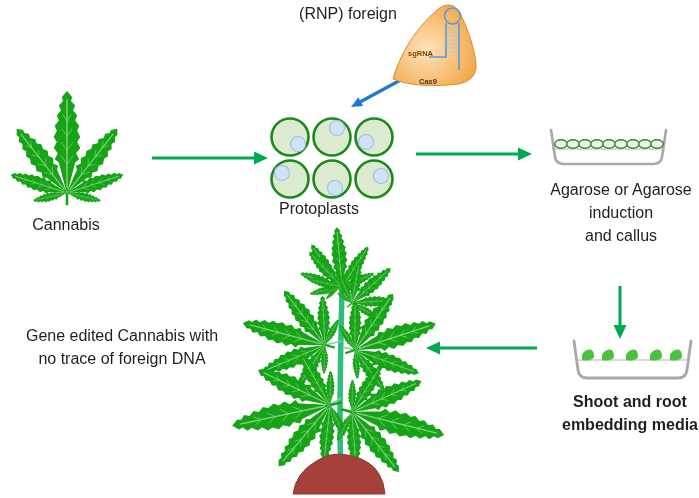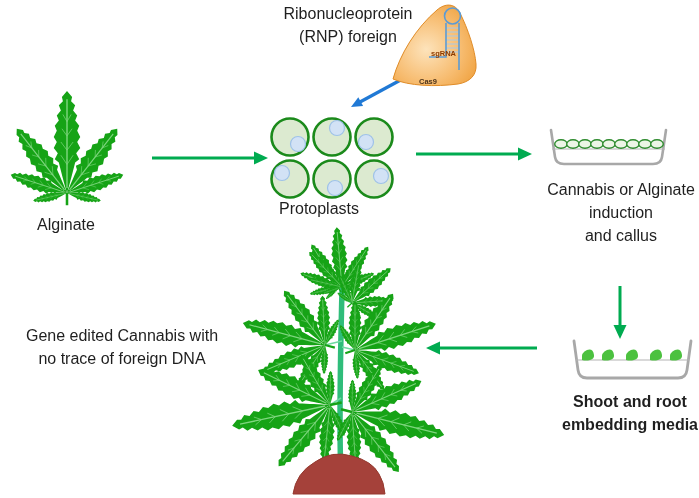--- a/index.html
+++ b/index.html
@@ -144,33 +144,32 @@
       <use href="#cannaleaf" transform="translate(352,303) rotate(48) scale(0.52)"></use>
       <use href="#cannaleaf" transform="translate(325,345) rotate(-75) scale(0.85)"></use>
       <use href="#cannaleaf" transform="translate(355,350) rotate(72) scale(0.85)"></use>
       <use href="#cannaleaf" transform="translate(330,405) rotate(-102) scale(1)"></use>
       <use href="#cannaleaf" transform="translate(352,412) rotate(104) scale(0.95)"></use>
       <path fill="#a5413a" stroke="#94392f" stroke-width="1" d="M293,494 Q296,473 315,462 Q332,450 352,456 Q372,461 379,474 Q384,482 385,494 Z"></path>
     </g>
   </svg>
 
   <div class="label" style="left:348px;top:2px;">
-    <div>Ribonucleoprotein</div>
     <div>(RNP) foreign</div>
   </div>
 
-  <div class="rnp-label" id="sgrna-label" style="left:431px;top:50px;text-align:right;">sgRNA</div>
+  <div class="rnp-label" id="sgrna-label" style="left:408px;top:50px;text-align:right;">sgRNA</div>
   <div class="rnp-label" id="cas9-label" style="left:419px;top:69px;">Cas9</div>
 
-  <div class="label" style="left:66px;top:213px;">Alginate</div>
+  <div class="label" style="left:66px;top:213px;">Cannabis</div>
 
   <div class="label" style="left:319px;top:197px;">Protoplasts</div>
 
   <div class="label" style="left:621px;top:178px;">
-    <div>Cannabis or Alginate</div>
+    <div>Agarose or Agarose</div>
     <div>induction</div>
     <div>and callus</div>
   </div>
 
   <div class="label" style="left:630px;top:390px;font-weight:bold;">
     <div>Shoot and root</div>
     <div>embedding media</div>
   </div>
 
   <div class="label" style="left:122px;top:324px;">

